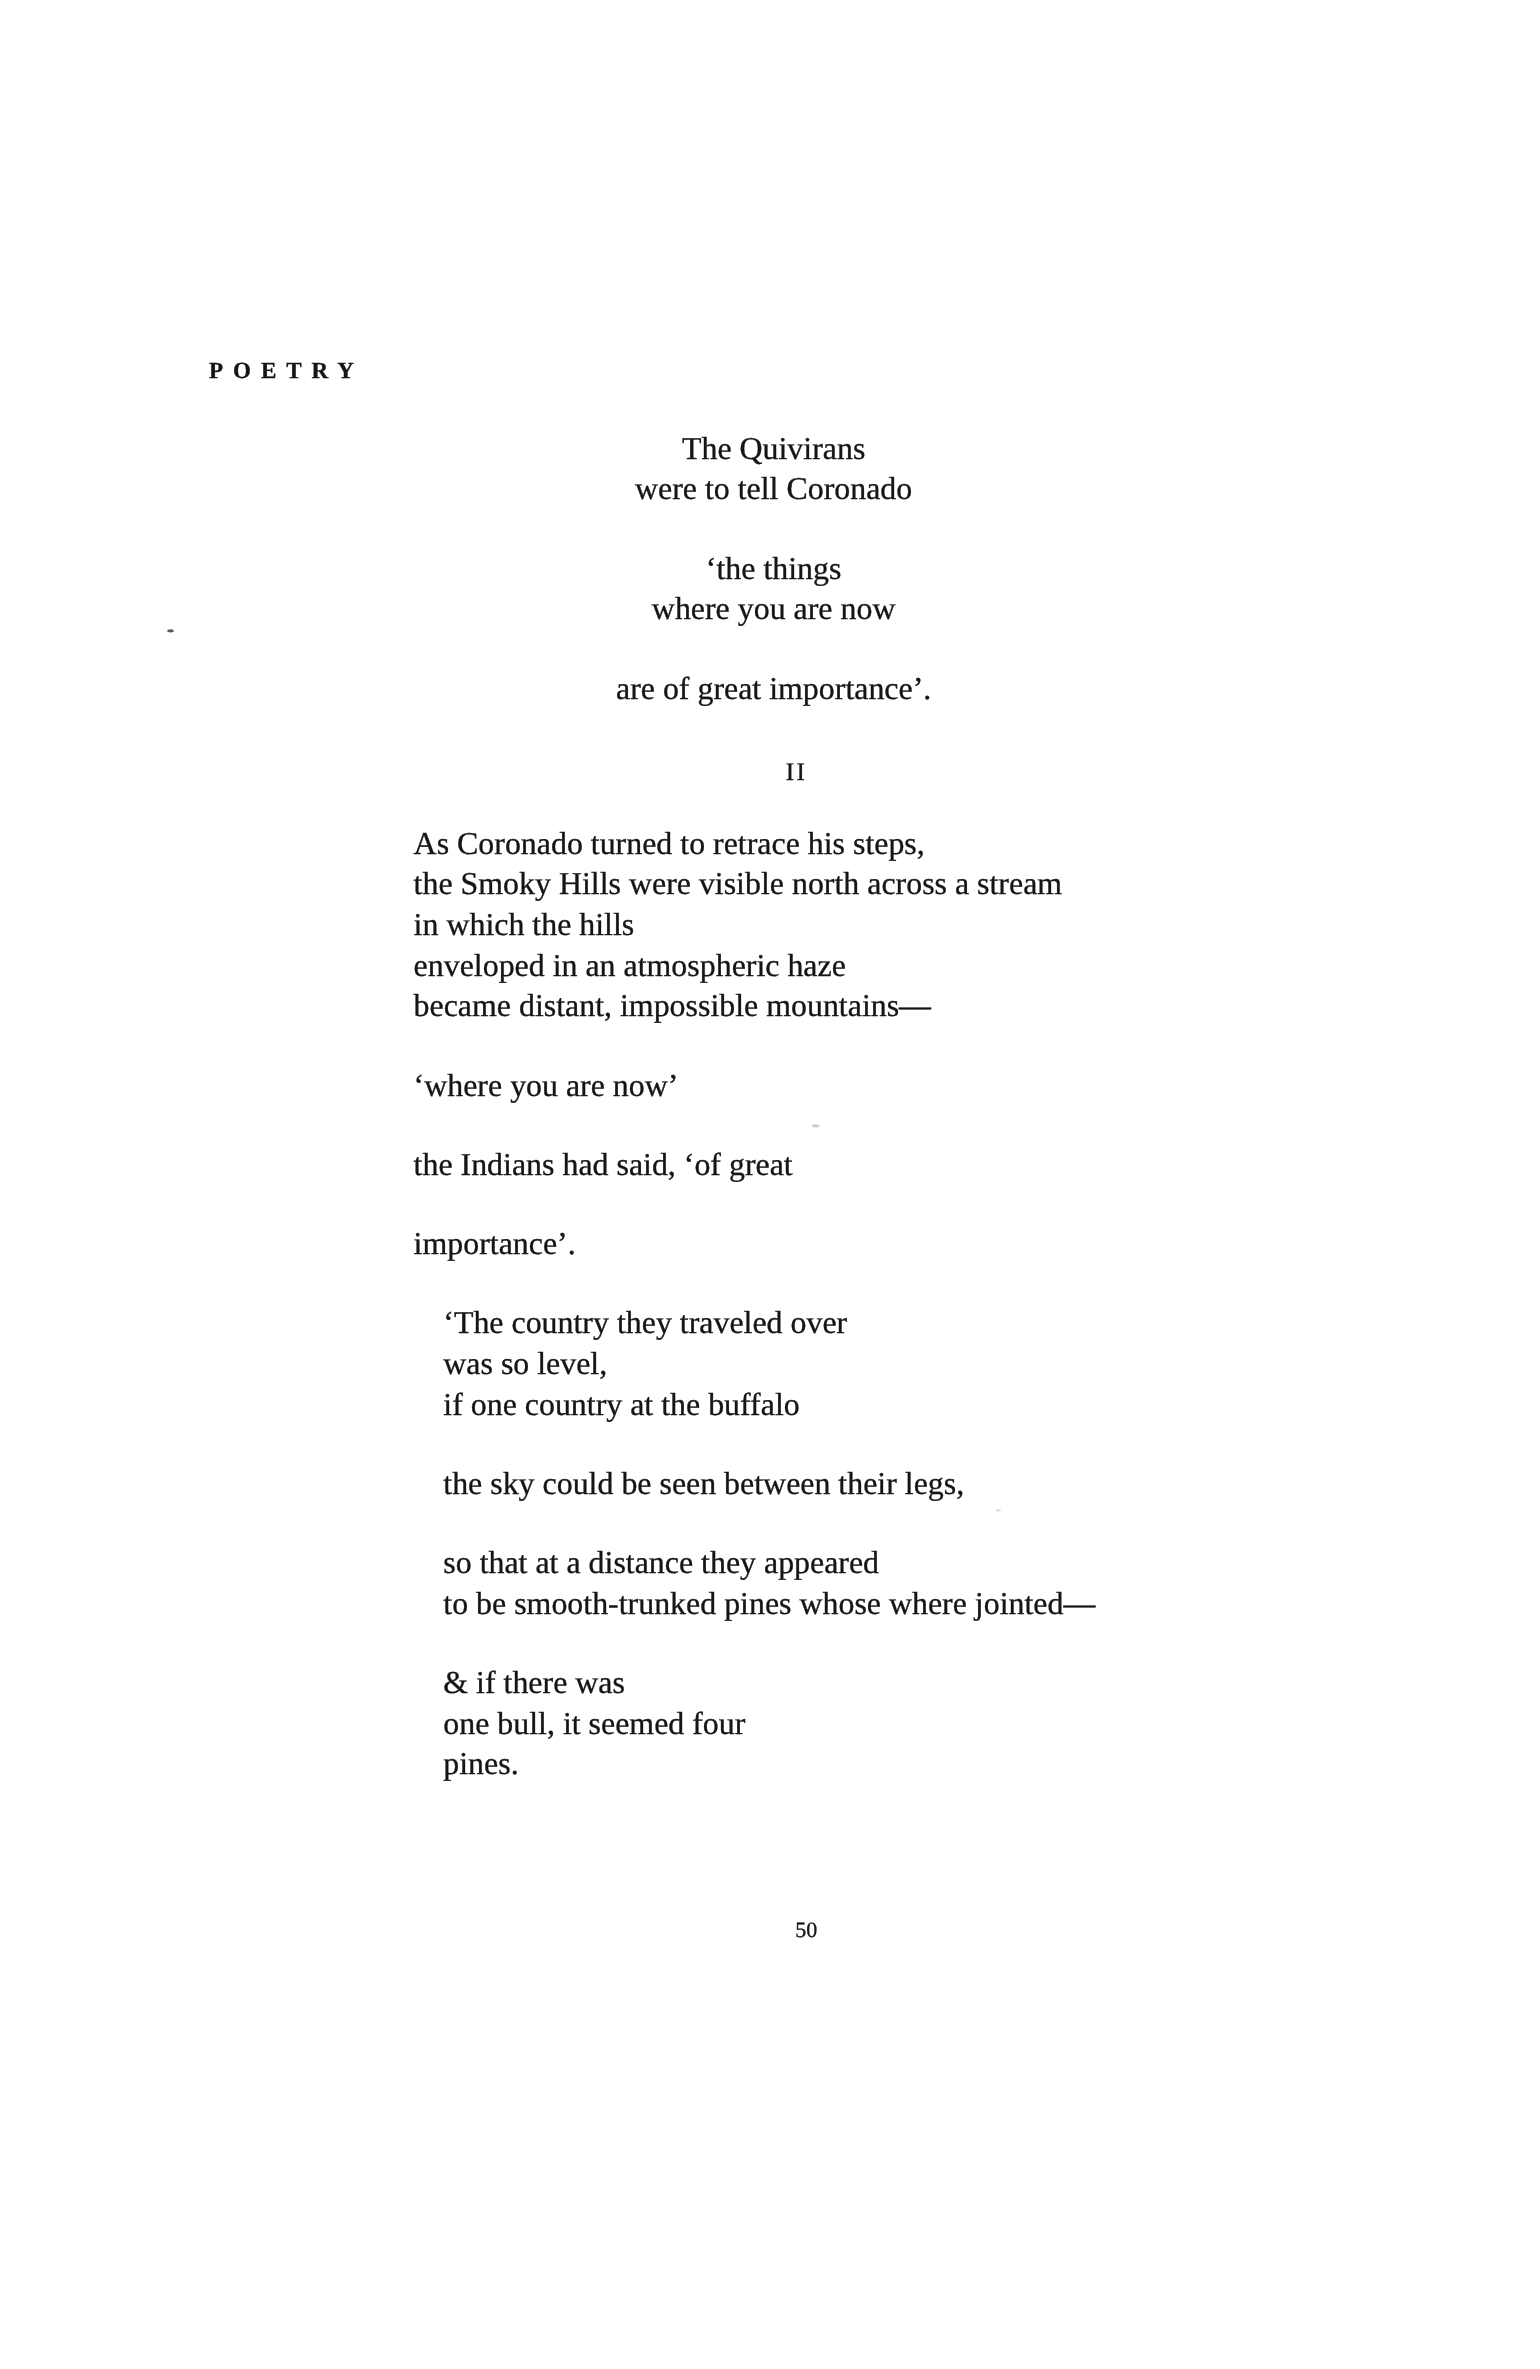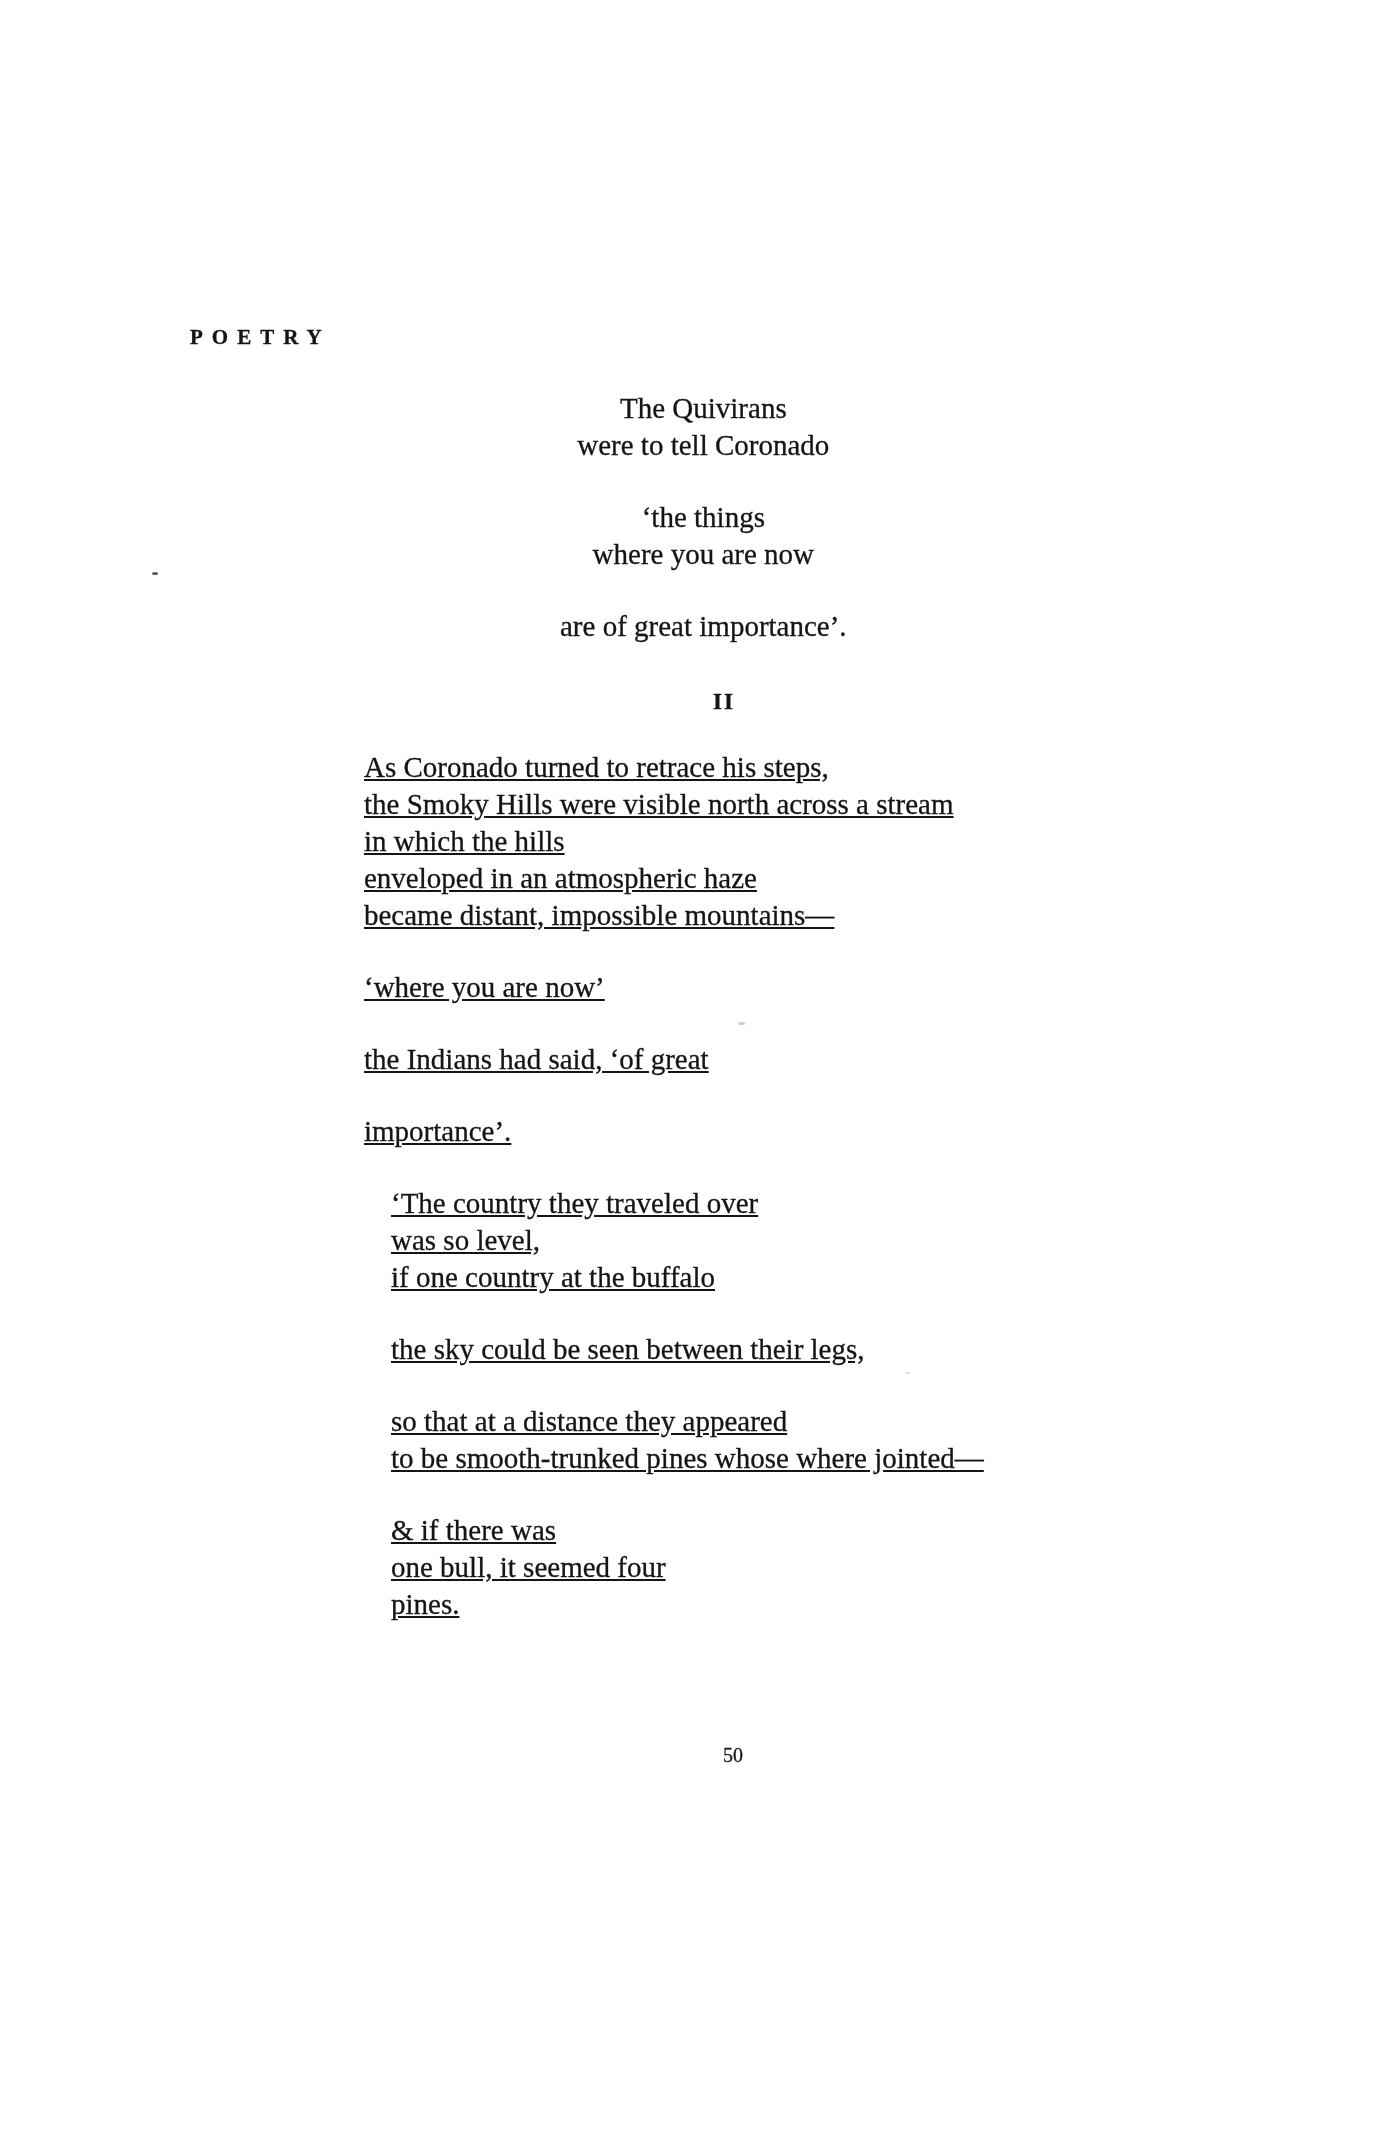--- a/index.html
+++ b/index.html
@@ -21,31 +21,30 @@
     font-size: 21px;
     font-weight: 700;
     letter-spacing: 9px;
   }
   .stanza-group {
     position: absolute;
     font-size: 29px;
     line-height: 37px;
   }
   .group-right { left: 560px; top: 378px; text-align: center; }
-  .group-left  { left: 364px; top: 737px; text-decoration: underline; }
+  .group-left  { left: 376px; top: 737px; }
   .stanza { margin-bottom: 35px; }
   .stanza.indent { padding-left: 27px; }
   .section-marker {
     position: absolute;
     left: 724px;
     top: 677px;
     transform: translateX(-50%);
     font-size: 23px;
     letter-spacing: 2px;
-    font-weight: bold;
   }
   .page-number {
     position: absolute;
     left: 733px;
     top: 1732px;
     transform: translateX(-50%);
     font-size: 20px;
   }
   .speck {
     position: absolute;

